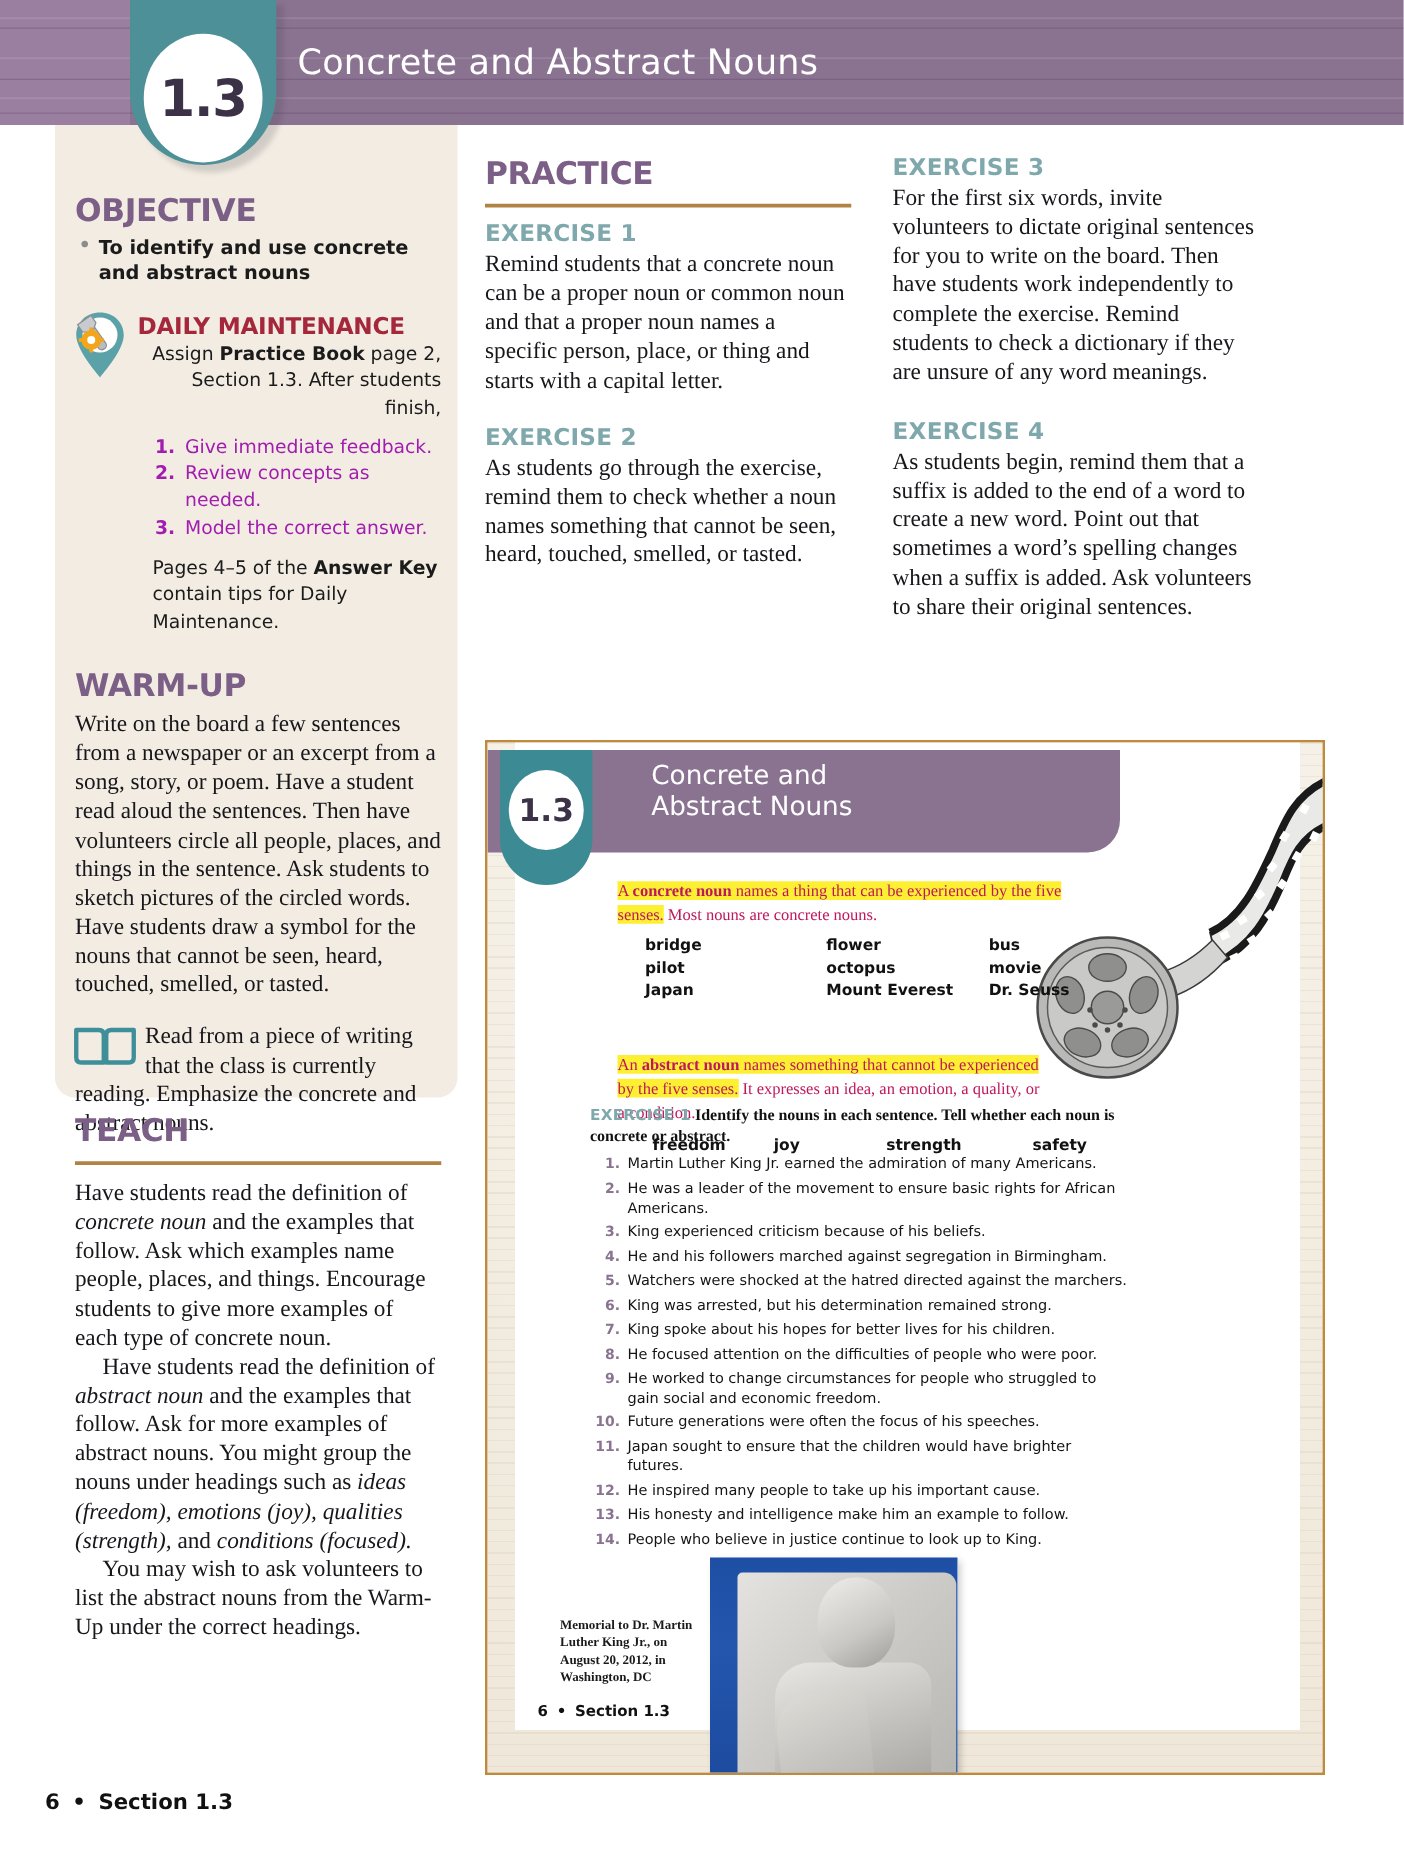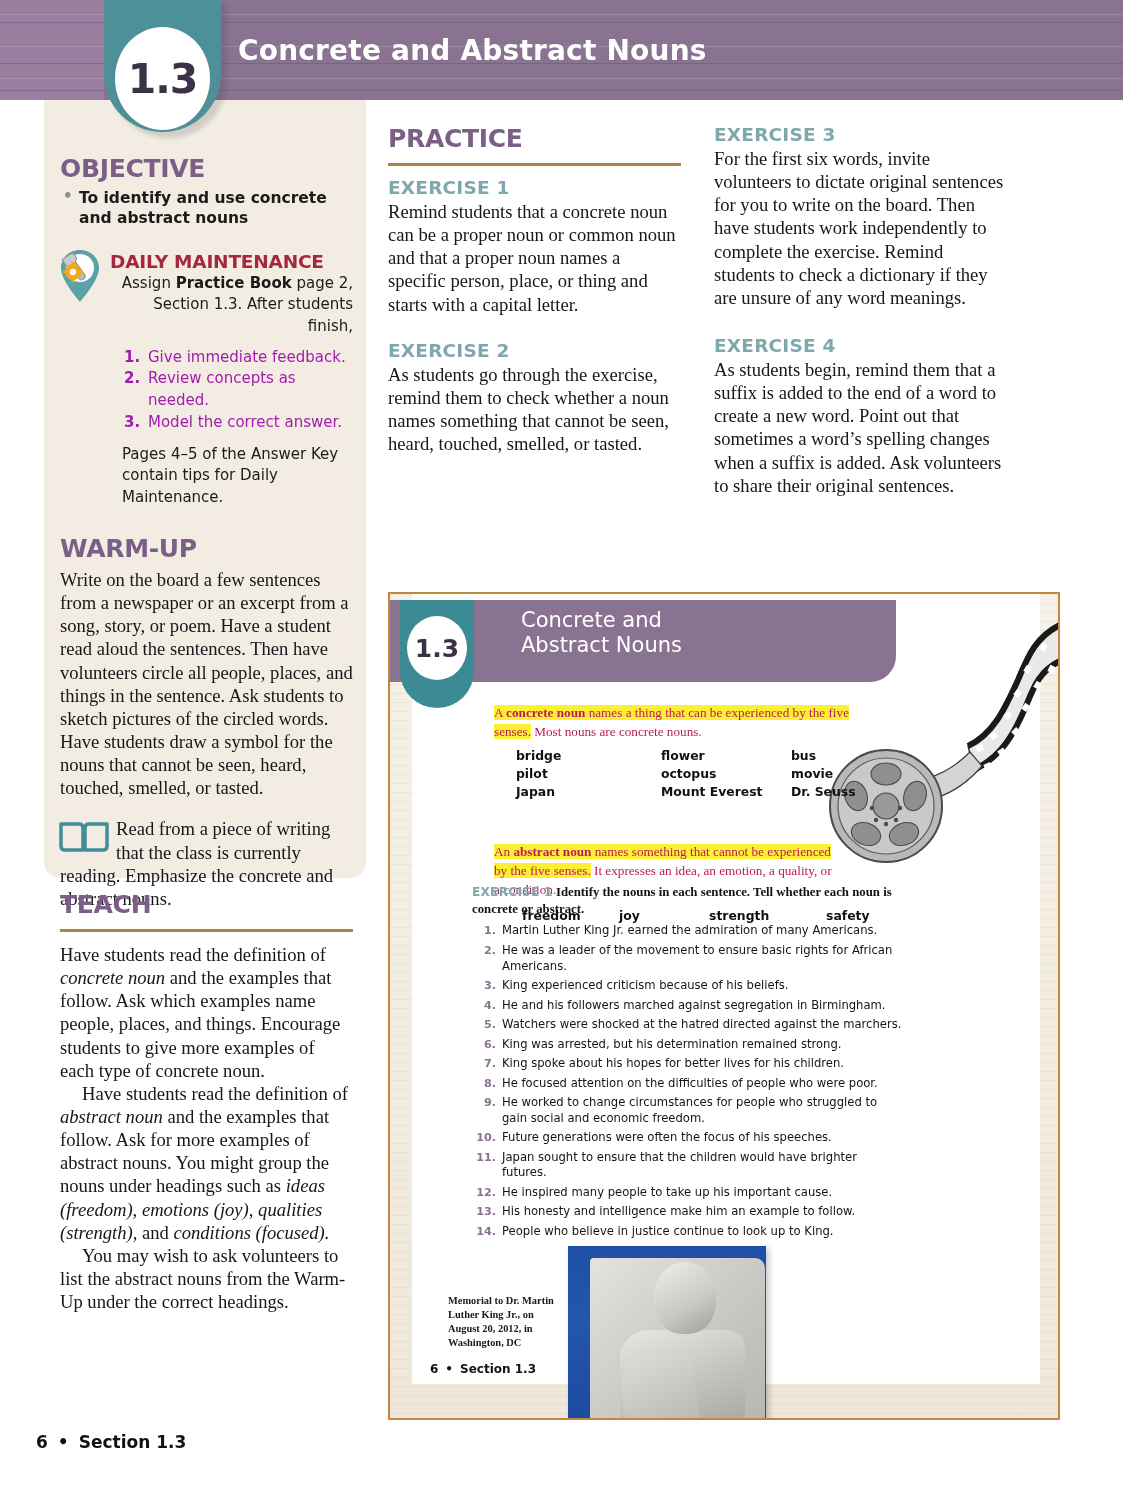--- a/index.html
+++ b/index.html
@@ -35,21 +35,21 @@
     width: 104px; height: 100px;
     background: #9a7fa0;
   }
   .header-title {
     position: absolute;
     left: 238px; top: 50px;
     transform: translateY(-50%);
     color: #ffffff;
     font-family: "DejaVu Sans", sans-serif;
     font-size: 28px;
-    font-weight: 700;
+    font-weight: 400;
     letter-spacing: 0.2px;
   }
 
   
   .teal-tab {
     position: absolute;
     left: 104px; top: 0;
     width: 117px; height: 132px;
     background: #4e9097;
     border-bottom-left-radius: 58px;
@@ -177,21 +177,21 @@
     font-weight: 700;
   }
   .dm-foot {
     font-family: "DejaVu Sans", sans-serif;
     font-size: 15px;
     color: #1b1b1b;
     line-height: 1.42;
     margin-top: 11px;
     margin-left: 12px;
   }
-  .dm-foot b { font-weight: 400; }
+  .dm-foot b { font-weight: 700; }
 
   
   .warmup-block { margin-top: 26px; }
   .body-serif {
     font-family: "Liberation Serif", serif;
     font-size: 18.6px;
     color: #17161a;
     line-height: 1.245;
     text-align: left;
   }

